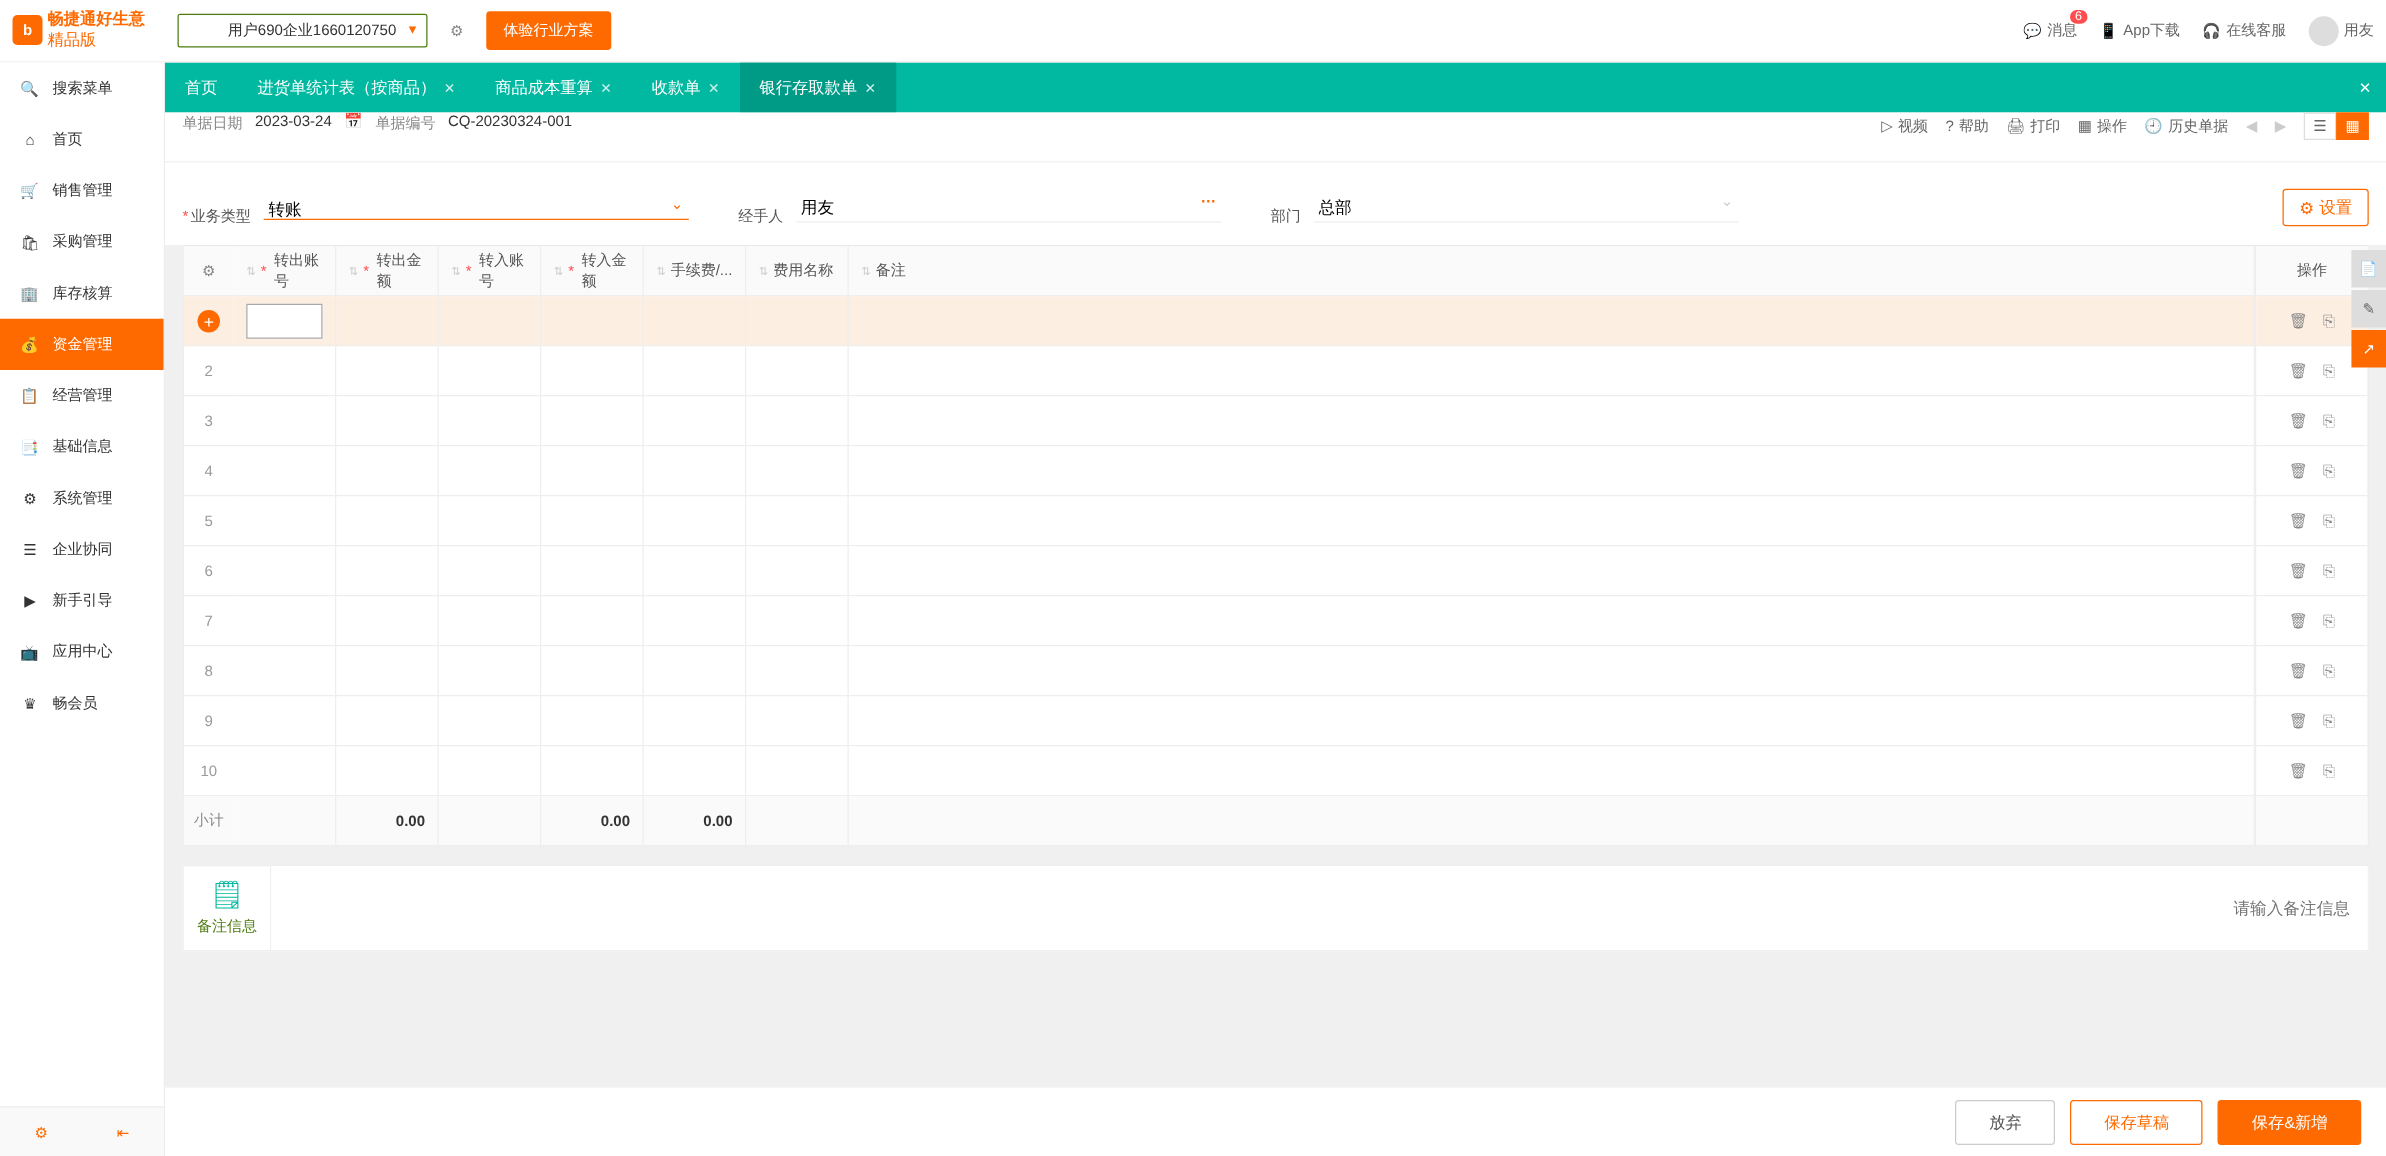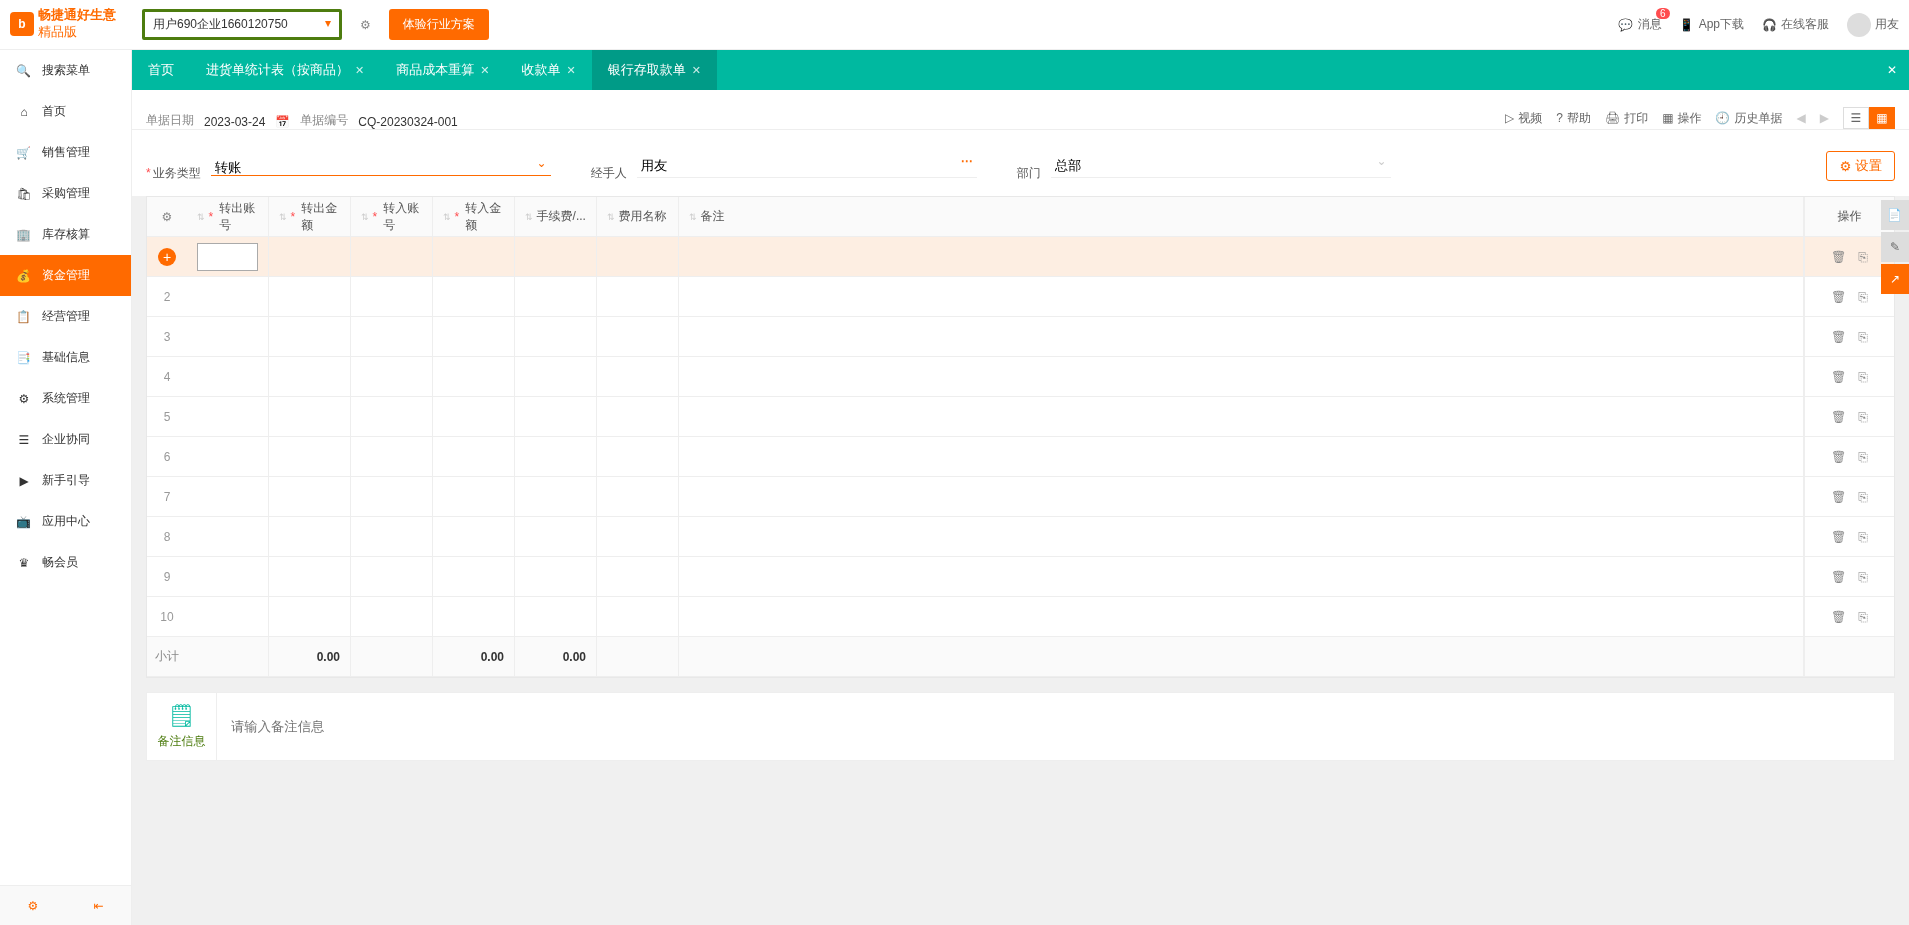--- a/index.html
+++ b/index.html
@@ -4,21 +4,21 @@
 <style>
 * { margin: 0; padding: 0; box-sizing: border-box; }
 body { font-family: "Microsoft YaHei", Arial, sans-serif; font-size: 12px; color: #333; background: #f5f5f5; overflow: hidden; }
 
 
 .top-header { height: 50px; background: #fff; display: flex; align-items: center; padding: 0 10px; border-bottom: 1px solid #eee; }
 .logo-area { width: 122px; display: flex; align-items: center; }
 .logo-icon { width: 24px; height: 24px; background: #ff6a00; border-radius: 4px; margin-right: 4px; display: flex; align-items: center; justify-content: center; color: #fff; font-weight: bold; }
 .logo-text { font-size: 13px; color: #ff6a00; font-weight: bold; line-height: 1.1; }
 .logo-sub { font-size: 13px; color: #ff6a00; }
-.user-dropdown { margin-left: 10px; padding: 4px 24px 4px 8px; border: 3px solid #4d7c0f; border-radius: 2px; position: relative; width: 200px; }
+.user-dropdown { margin-left: 10px; padding: 4px 24px 4px 8px; border: 1px solid #4d7c0f; border-radius: 2px; position: relative; width: 200px; text-align: right; }
 .user-dropdown::after { content: "▾"; position: absolute; right: 8px; color: #ff6a00; }
 .settings-icon { margin-left: 18px; color: #888; cursor: pointer; }
 .experience-btn { margin-left: 18px; background: #ff6a00; color: #fff; padding: 7px 14px; border-radius: 3px; border: none; font-size: 12px; cursor: pointer; }
 .header-right { margin-left: auto; display: flex; align-items: center; gap: 18px; color: #666; }
 .header-right-item { display: flex; align-items: center; gap: 4px; cursor: pointer; position: relative; }
 .badge { position: absolute; top: -8px; right: -8px; background: #ff4d4f; color: #fff; border-radius: 8px; font-size: 10px; padding: 0 4px; min-width: 14px; text-align: center; }
 .avatar { width: 24px; height: 24px; border-radius: 50%; background: #ddd; display: inline-block; }
 
 
 .layout { display: flex; height: calc(100vh - 50px); }
@@ -35,21 +35,21 @@
 .main { flex: 1; display: flex; flex-direction: column; background: #f0f0f0; overflow: hidden; }
 
 
 .tabs { height: 40px; background: #00b9a0; display: flex; align-items: stretch; }
 .tab { padding: 0 16px; color: #fff; display: flex; align-items: center; gap: 6px; cursor: pointer; font-size: 13px; }
 .tab.active { background: #009b87; }
 .tab-close { font-size: 11px; opacity: 0.8; cursor: pointer; }
 .tabs-end { margin-left: auto; padding: 0 12px; display: flex; align-items: center; color: #fff; cursor: pointer; }
 
 
-.doc-header { height: 40px; background: #fff; display: flex; align-items: flex-end; padding: 0 14px; gap: 10px; border-bottom: 1px solid #eee; }
+.doc-header { height: 40px; background: #fff; display: flex; align-items: flex-start; padding: 0 14px; gap: 10px; border-bottom: 1px solid #eee; }
 .doc-header .label { color: #888; }
 .doc-header .value { color: #333; }
 .cal-icon { color: #ff6a00; }
 .doc-header-right { margin-left: auto; display: flex; align-items: center; gap: 14px; color: #666; }
 .doc-header-action { display: flex; align-items: center; gap: 4px; cursor: pointer; }
 .view-toggle { display: flex; }
 .view-toggle span { width: 26px; height: 22px; display: flex; align-items: center; justify-content: center; border: 1px solid #ddd; }
 .view-toggle span.active { background: #ff6a00; color: #fff; border-color: #ff6a00; }
 
 
@@ -81,21 +81,21 @@
 .add-row-btn { width: 18px; height: 18px; background: #ff6a00; color: #fff; border-radius: 50%; display: flex; align-items: center; justify-content: center; font-size: 14px; cursor: pointer; }
 .active-cell { border: 1px solid #aaa; background: #fff; width: 100%; height: 28px; }
 .row-actions { height: 40px; display: flex; align-items: center; justify-content: center; gap: 12px; border-bottom: 1px solid #eee; color: #888; }
 .row-actions.header { background: #fafafa; color: #555; }
 .row-actions span { cursor: pointer; }
 
 
 .remark-area { margin: 0 14px; background: #fff; display: flex; border: 1px solid #eee; }
 .remark-icon-col { width: 70px; display: flex; flex-direction: column; align-items: center; justify-content: center; padding: 10px; border-right: 1px solid #eee; }
 .remark-icon { color: #00b9a0; font-size: 22px; }
-.remark-input { flex: 1; border: none; padding: 14px; outline: none; }
+.remark-input { flex: 1; border: none; padding: 14px; outline: none; text-align: right; }
 
 
 .footer { height: 56px; background: #fff; border-top: 1px solid #eee; display: flex; align-items: center; justify-content: flex-end; padding: 0 20px; gap: 12px; margin-top: auto; }
 .btn { padding: 8px 26px; border-radius: 3px; cursor: pointer; font-size: 13px; }
 .btn-default { background: #fff; border: 1px solid #ccc; color: #555; }
 .btn-outline { background: #fff; border: 1px solid #ff6a00; color: #ff6a00; }
 .btn-primary { background: #ff6a00; border: 1px solid #ff6a00; color: #fff; }
 
 
 .float-right { position: fixed; right: 0; top: 200px; display: flex; flex-direction: column; }
@@ -504,20 +504,25 @@
     </div>
 
     <div class="remark-area">
       <div class="remark-icon-col">
         <span class="remark-icon">🗒</span>
         <span style="color:#4d7c0f; margin-top:4px;">备注信息</span>
       </div>
       <input class="remark-input" placeholder="请输入备注信息" style="">
     </div>
 
+    <div class="footer">
+      <button class="btn btn-default">放弃</button>
+      <button class="btn btn-outline">保存草稿</button>
+      <button class="btn btn-primary">保存&amp;新增</button>
+    </div>
   </div>
 </div>
 
 <div class="float-right">
   <div class="float-item">📄</div>
   <div class="float-item">✎</div>
   <div class="float-item orange">↗</div>
 </div>
 
 </body></html>

